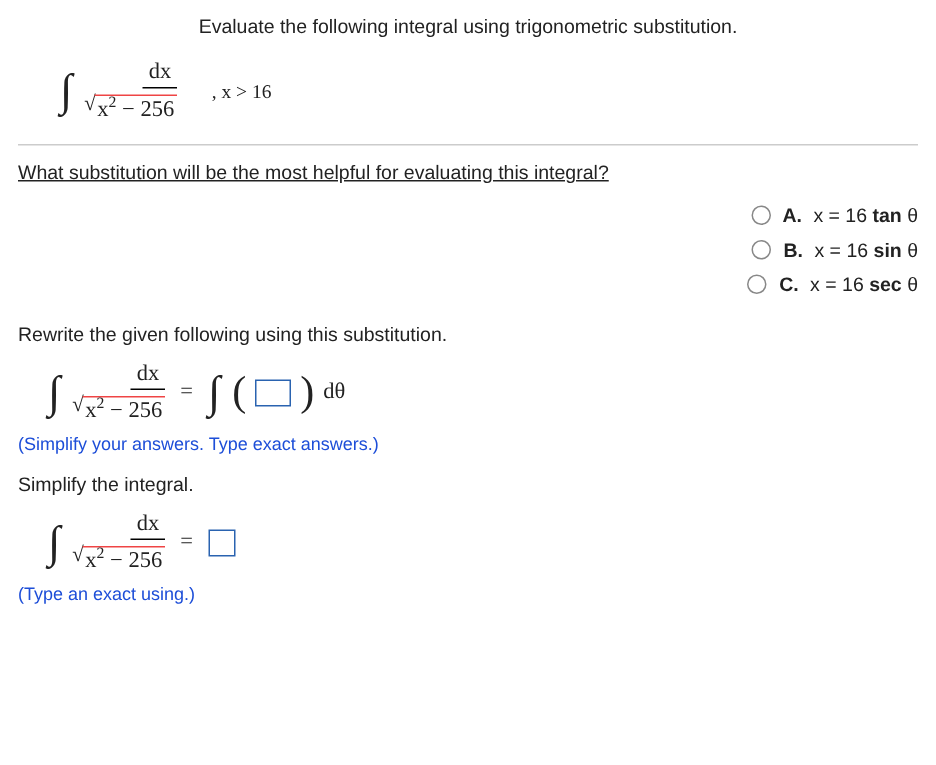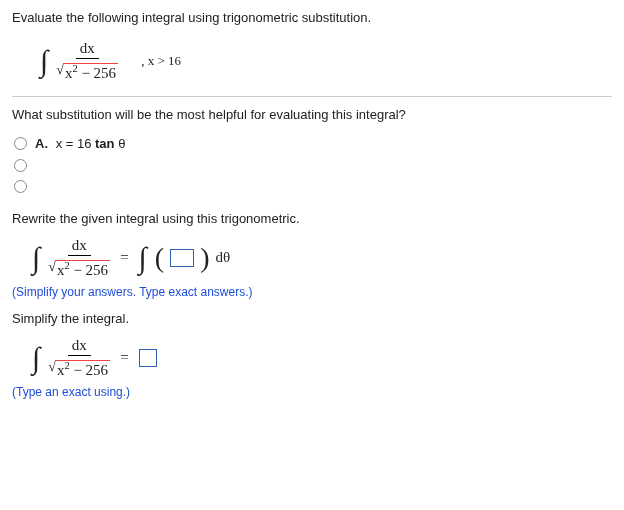--- a/index.html
+++ b/index.html
@@ -4,44 +4,45 @@
   <style>
     * { box-sizing: border-box; margin: 0; padding: 0; }
     body {
       font-family: Arial, Helvetica, sans-serif;
       font-size: 13px;
       color: #222;
       padding: 10px 12px;
       width: 624px;
       background: #fff;
     }
-    .instruct { margin-bottom: 14px; }
+    .instruct { margin-bottom: 14px; text-align: center; }
     .math-block {
       margin: 8px 0 14px 28px;
       display: flex;
       align-items: center;
       font-family: "Times New Roman", serif;
       font-size: 15px;
       gap: 6px;
     }
     .int-sym { font-size: 30px; line-height: 1; margin-right: 2px; }
-    .frac { display: inline-flex; flex-direction: column; align-items: center; line-height: 1.2; }
+    .frac { display: inline-flex; flex-direction: column; align-items: flex-end; line-height: 1.2; }
     .frac .num { border-bottom: 1px solid #000; padding: 0 4px 1px; }
     .frac .den { padding-top: 1px; }
     .sup { font-size: 0.7em; vertical-align: super; line-height: 0; }
     .sqrt { border-top: 1px solid #ef4444; padding: 0 2px; display: inline-block; margin-left: -1px; }
     .radical { display: inline-flex; align-items: flex-start; }
     .radical-sym { font-size: 14px; line-height: 1; }
     .cond { margin-left: 17px; font-size: 13px; }
     hr.divider { border: none; border-top: 1px solid #ccc; margin: 4px 0 10px; }
-    .prompt { margin-bottom: 14px; }
+    .prompt { margin-bottom: 14px; text-decoration: underline; }
     .choices { margin: 6px 0 18px 2px; }
     .choice {
       display: flex; align-items: center; gap: 8px;
       margin-bottom: 8px;
+      justify-content: flex-end;
     }
     .radio {
       width: 13px; height: 13px; border: 1px solid #888; border-radius: 50%;
       flex-shrink: 0; background: #fff;
     }
     .choice .letter { font-weight: bold; margin-right: 4px; }
     .choice .expr { font-family: Arial, sans-serif; }
     .eqline {
       margin: 8px 0 6px 20px;
       display: flex; align-items: center; gap: 6px;
@@ -84,27 +85,35 @@
 <div class="choices">
   <div class="choice">
     <span class="radio"></span>
     <span class="expr">
       <span class="letter">A.</span>
       <span>x = 16 </span><span class="bold">tan</span><span> θ</span>
     </span>
   </div>
   <div class="choice">
     <span class="radio"></span>
+    <span class="expr">
+      <span class="letter">B.</span>
+      <span>x = 16 </span><span class="bold">sin</span><span> θ</span>
+    </span>
   </div>
   <div class="choice">
     <span class="radio"></span>
+    <span class="expr">
+      <span class="letter">C.</span>
+      <span>x = 16 </span><span class="bold">sec</span><span> θ</span>
+    </span>
   </div>
 </div>
 
-<div class="section-prompt">Rewrite the given integral using this trigonometric.</div>
+<div class="section-prompt">Rewrite the given following using this substitution.</div>
 
 <div class="eqline">
   <span class="int-sym">∫</span>
   <span class="frac">
     <span class="num">dx</span>
     <span class="den">
       <span class="radical">
         <span class="radical-sym">√</span>
         <span class="sqrt"><span>x</span><span class="sup">2</span> <span>− 256</span></span>
       </span>

